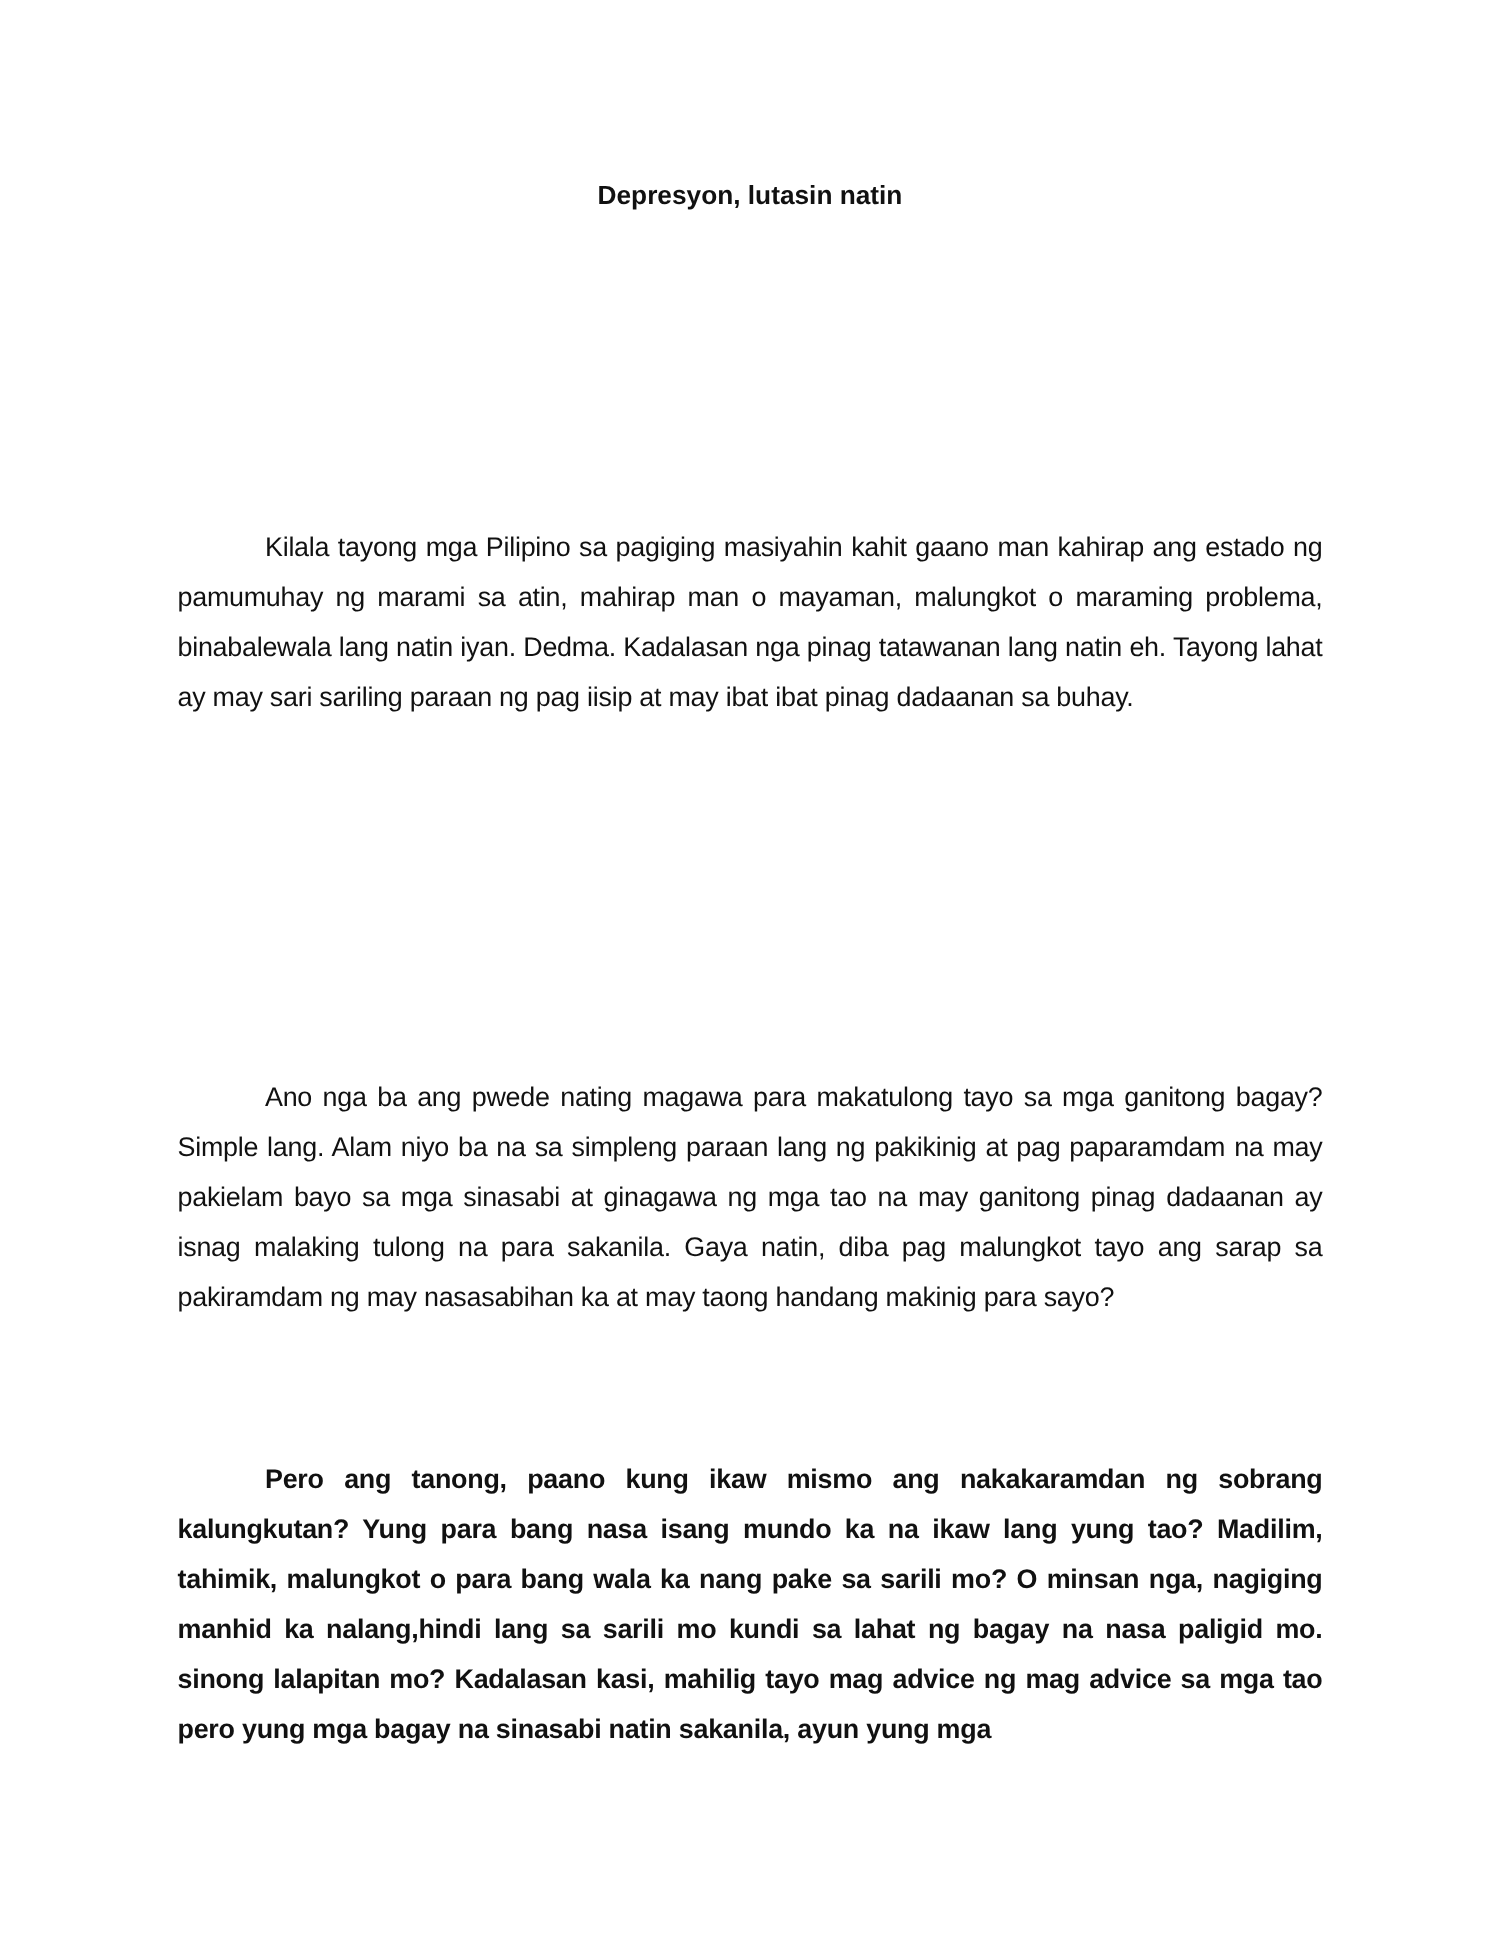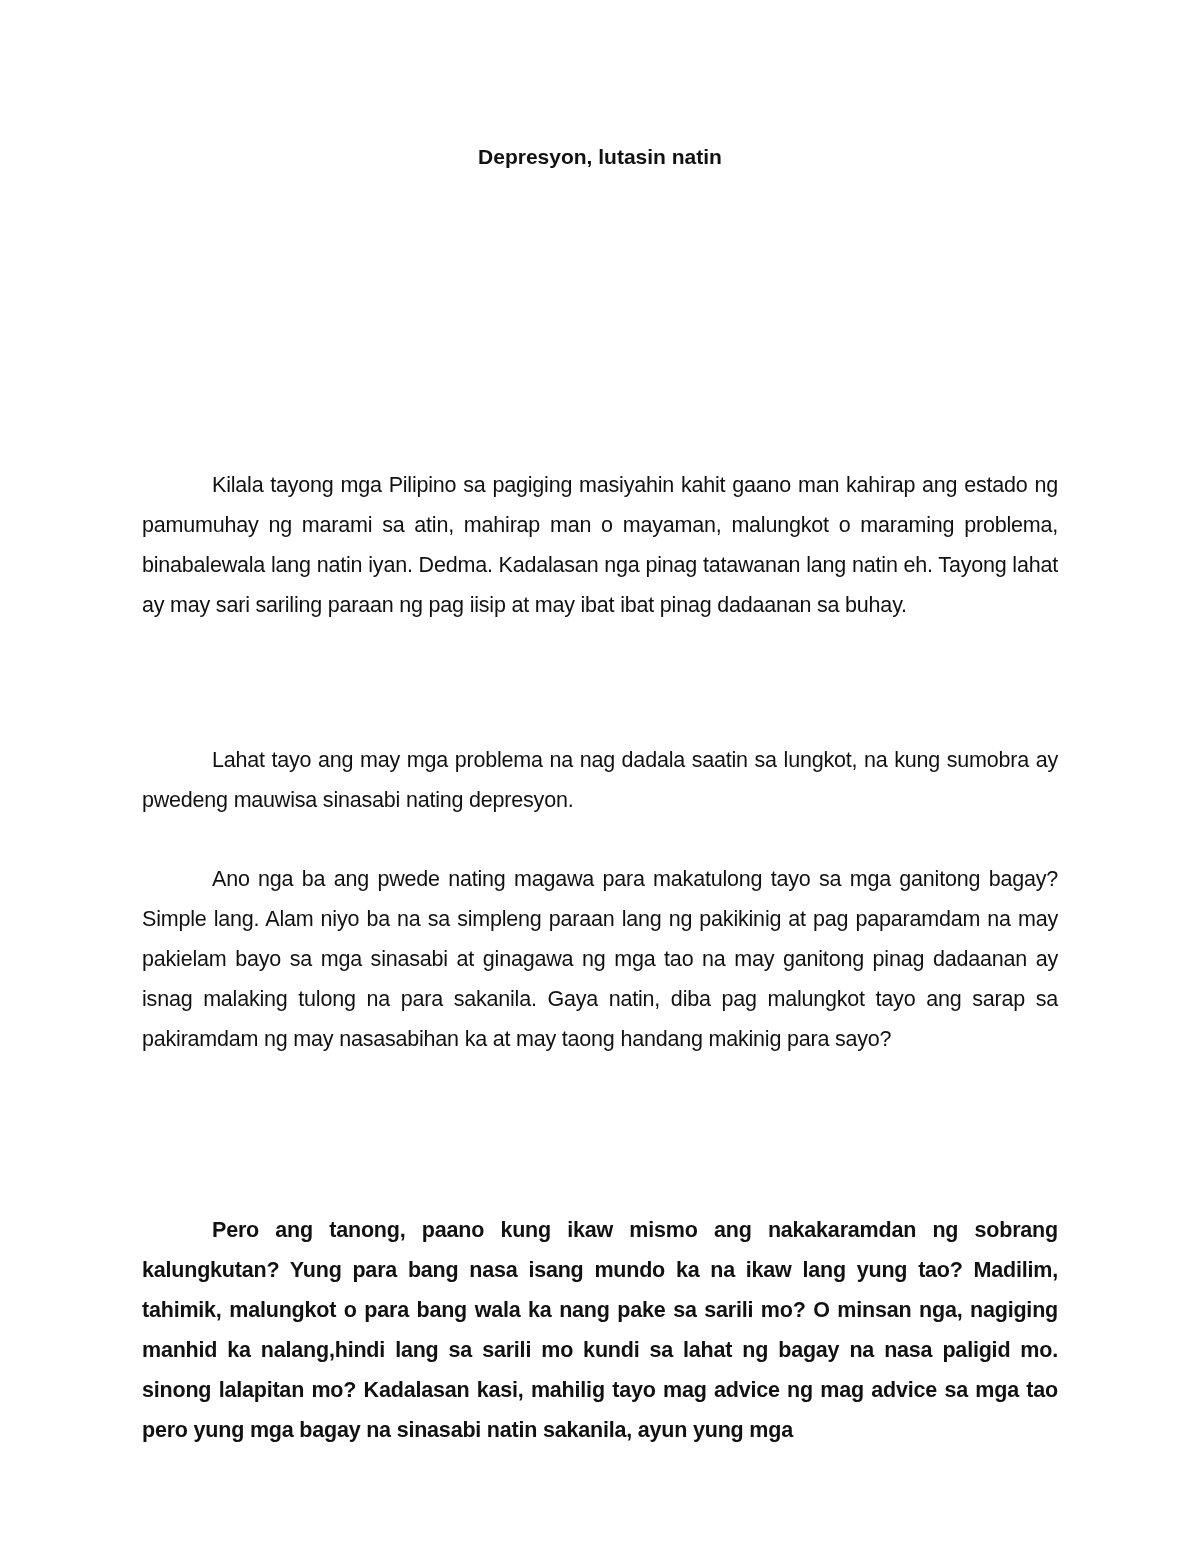--- a/index.html
+++ b/index.html
@@ -46,34 +46,32 @@
       margin: 0;
       letter-spacing: -0.2px;
       word-spacing: 0px;
     }
     .greeting {
       top: 307px;
       text-align: left;
     }
     .para {
       text-indent: 70px;
-      margin-top: 47px;
     }
     .p1 { top: 418px; }
     .p2 { top: 693px; }
-    .p3 { top: 812px; }
+    .p3 { top: 858px; }
     .p4 { top: 1163px; font-weight: bold; }
   </style>
 </head>
 <body>
 
 <div class="page">
   <h1 class="title doc-title">Depresyon, lutasin natin</h1>
 
 
   <p class="body-text para p1">Kilala tayong mga Pilipino sa pagiging masiyahin kahit gaano man kahirap ang estado ng pamumuhay ng marami sa atin, mahirap man o mayaman, malungkot o maraming problema, binabalewala lang natin iyan. Dedma. Kadalasan nga pinag tatawanan lang natin eh. Tayong lahat ay may sari sariling paraan ng pag iisip at may ibat ibat pinag dadaanan sa buhay.</p>
 
-  <p class="body-text para p2">Lahat tayo ang may mga problema na nag dadala saatin sa lungkot, na kung sumobra ay pwedeng mauwisa sinasabi nating depresyon.</p>
 
   <p class="body-text para p3">Ano nga ba ang pwede nating magawa para makatulong tayo sa mga ganitong bagay? Simple lang. Alam niyo ba na sa simpleng paraan lang ng pakikinig at pag paparamdam na may pakielam bayo sa mga sinasabi at ginagawa ng mga tao na may ganitong pinag dadaanan ay isnag malaking tulong na para sakanila. Gaya natin, diba pag malungkot tayo ang sarap sa pakiramdam ng may nasasabihan ka at may taong handang makinig para sayo?</p>
 
   <p class="body-text para p4">Pero ang tanong, paano kung ikaw mismo ang nakakaramdan ng sobrang kalungkutan? Yung para bang nasa isang mundo ka na ikaw lang yung tao? Madilim, tahimik, malungkot o para bang wala ka nang pake sa sarili mo? O minsan nga, nagiging manhid ka nalang,hindi lang sa sarili mo kundi sa lahat ng bagay na nasa paligid mo. sinong lalapitan mo? Kadalasan kasi, mahilig tayo mag advice ng mag advice sa mga tao pero yung mga bagay na sinasabi natin sakanila, ayun yung mga</p>
 </div>
 
 </body></html>

